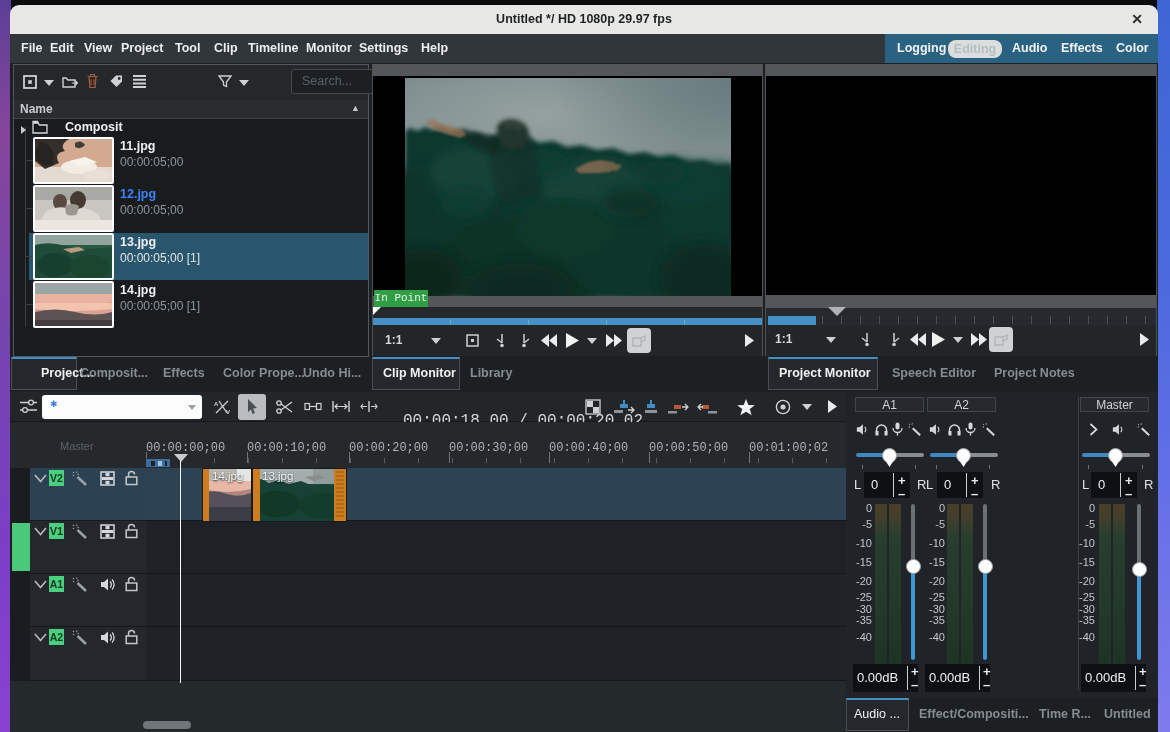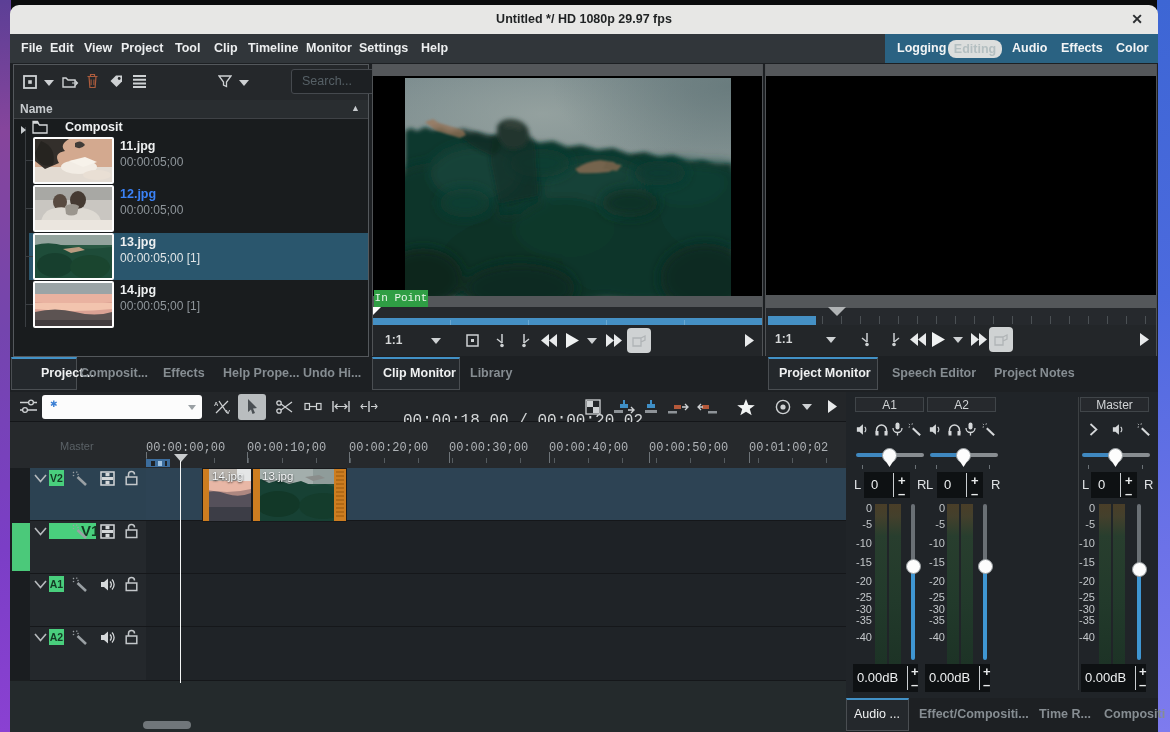--- a/index.html
+++ b/index.html
@@ -335,21 +335,21 @@
       <path d="M0 0 L9 6.5 L0 13 Z" fill="#e8eaeb"></path>
     </svg>
 </div>
 
 <div class="abs" style="left:10px;top:357px;width:1148px;height:34px;background:#1d2023;" id="tabs">
 
   <div class="abs" style="left:1px;top:0px;width:66px;height:33px;background:#24282c;border:1px solid #4a4e52;border-top:2px solid #4291c6;box-sizing:border-box;"></div>
   <span class="abs" style="left:9px;top:9px;font-size:12.5px;font-weight:bold;color:#eff0f1;padding-left:22px;">Project...</span>
   <span class="abs" style="left:70px;top:9px;font-size:12.5px;font-weight:bold;color:#868d92;">Composit...</span>
   <span class="abs" style="left:153px;top:9px;font-size:12.5px;font-weight:bold;color:#868d92;">Effects</span>
-  <span class="abs" style="left:213px;top:9px;font-size:12.5px;font-weight:bold;color:#868d92;">Help Prope...</span>
+  <span class="abs" style="left:213px;top:9px;font-size:12.5px;font-weight:bold;color:#868d92;">Color Prope...</span>
   <span class="abs" style="left:293px;top:9px;font-size:12.5px;font-weight:bold;color:#868d92;">Undo Hi...</span>
 
   <div class="abs" style="left:362px;top:0px;width:88px;height:33px;background:#24282c;border:1px solid #4a4e52;border-top:2px solid #4291c6;box-sizing:border-box;"></div>
   <span class="abs" style="left:373px;top:9px;font-size:12.5px;font-weight:bold;color:#eff0f1;">Clip Monitor</span>
   <span class="abs" style="left:460px;top:9px;font-size:12.5px;font-weight:bold;color:#868d92;">Library</span>
 
   <div class="abs" style="left:758px;top:0px;width:110px;height:33px;background:#24282c;border:1px solid #4a4e52;border-top:2px solid #4291c6;box-sizing:border-box;"></div>
   <span class="abs" style="left:769px;top:9px;font-size:12.5px;font-weight:bold;color:#eff0f1;">Project Monitor</span>
   <span class="abs" style="left:882px;top:9px;font-size:12.5px;font-weight:bold;color:#868d92;">Speech Editor</span>
   <span class="abs" style="left:984px;top:9px;font-size:12.5px;font-weight:bold;color:#868d92;">Project Notes</span>
@@ -496,21 +496,21 @@
         <rect x="5.5" y="9.8" width="4" height="3.4" fill="#d5d8da"></rect>
       </svg>
     <svg class="ico" style="left:115px;top:48px;" width="13" height="16" viewBox="0 0 13 16">
         <rect x="1.2" y="7" width="10.6" height="7.5" fill="none" stroke="#c3c7ca" stroke-width="1.5"></rect>
         <path d="M3.5 7 V4.5 a3 3 0 0 1 6 0" fill="none" stroke="#c3c7ca" stroke-width="1.5"></path>
       </svg>
 
     <svg class="ico" style="left:24px;top:105px;" width="13" height="9" viewBox="0 0 13 9">
         <path d="M1 1 L6.5 7.5 L12 1" fill="none" stroke="#b6babd" stroke-width="1.6"></path>
       </svg>
-    <div class="abs" style="left:39px;top:101px;width:15px;height:16px;background:#49cf7d;color:#143a24;font-size:15px;font-weight:bold;text-align:center;line-height:16px;padding-left:32px;">V1</div>
+    <div class="abs" style="left:39px;top:101px;width:15px;height:16px;background:#49cf7d;color:#143a24;font-size:11px;font-weight:bold;text-align:center;line-height:16px;">V1</div>
     <svg class="ico" style="left:62px;top:102px;" width="15" height="15" viewBox="0 0 15 15">
         <path d="M5.5 6 L14 14" stroke="#9aa0a4" stroke-width="2.6"></path>
         <path d="M1 1 l1 1 M5 0.5 l-0.4 1.4 M0.8 4.8 l1.4 -0.4 M6.5 3 l-1 1" stroke="#9aa0a4" stroke-width="1.1"></path>
       </svg>
     <svg class="ico" style="left:90px;top:102px;" width="15" height="15" viewBox="0 0 15 15">
         <rect x="1" y="1" width="13" height="13" fill="none" stroke="#d5d8da" stroke-width="1.5"></rect>
         <rect x="2" y="6" width="11" height="3" fill="#d5d8da"></rect>
         <rect x="5.5" y="1.8" width="4" height="3.4" fill="#d5d8da"></rect>
         <rect x="5.5" y="9.8" width="4" height="3.4" fill="#d5d8da"></rect>
       </svg>
@@ -746,14 +746,14 @@
     </div>
   <div class="spinv" style="left:289px;top:274px;height:24px;"></div>
   <div class="pm" style="left:293px;top:275px;">+</div><div class="pm" style="left:293px;top:288px;">–</div>
 </div>
 
 <div class="abs" style="left:846px;top:698px;width:312px;height:34px;background:#1d2023;" id="btabs">
   <div class="abs" style="left:0px;top:0px;width:63px;height:33px;background:#24282c;border:1px solid #4a4e52;border-top:2px solid #4291c6;box-sizing:border-box;"></div>
   <span class="abs" style="left:8px;top:9px;font-size:12.5px;font-weight:normal;color:#eff0f1;">Audio ...</span>
   <span class="abs" style="left:73px;top:9px;font-size:12.5px;font-weight:bold;color:#868d92;">Effect/Compositi...</span>
   <span class="abs" style="left:193px;top:9px;font-size:12.5px;font-weight:bold;color:#868d92;">Time R...</span>
-  <span class="abs" style="left:258px;top:9px;font-size:12.5px;font-weight:bold;color:#868d92;">Compositi</span>
+  <span class="abs" style="left:258px;top:9px;font-size:12.5px;font-weight:bold;color:#868d92;">Untitled</span>
 </div>
 
 </body></html>

